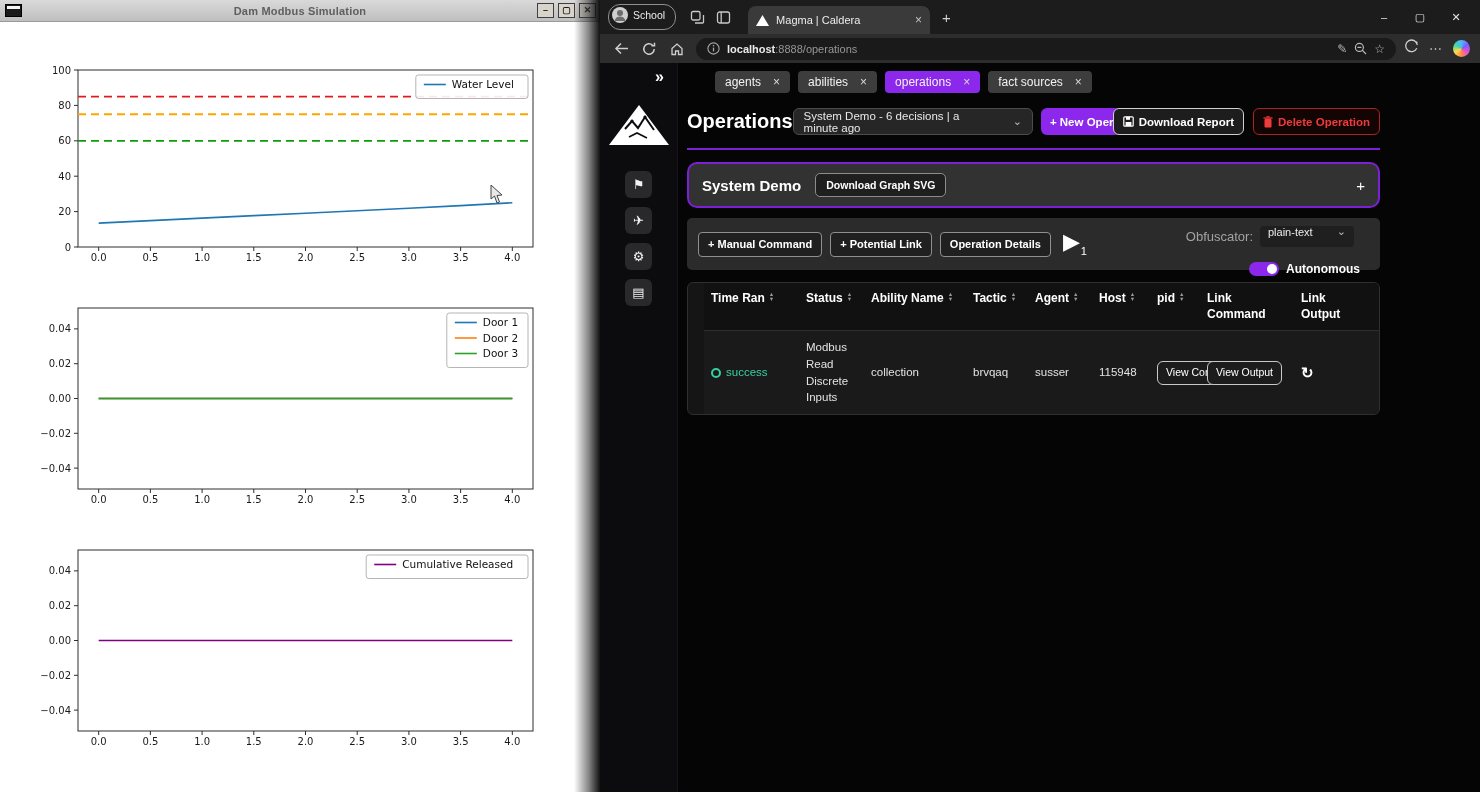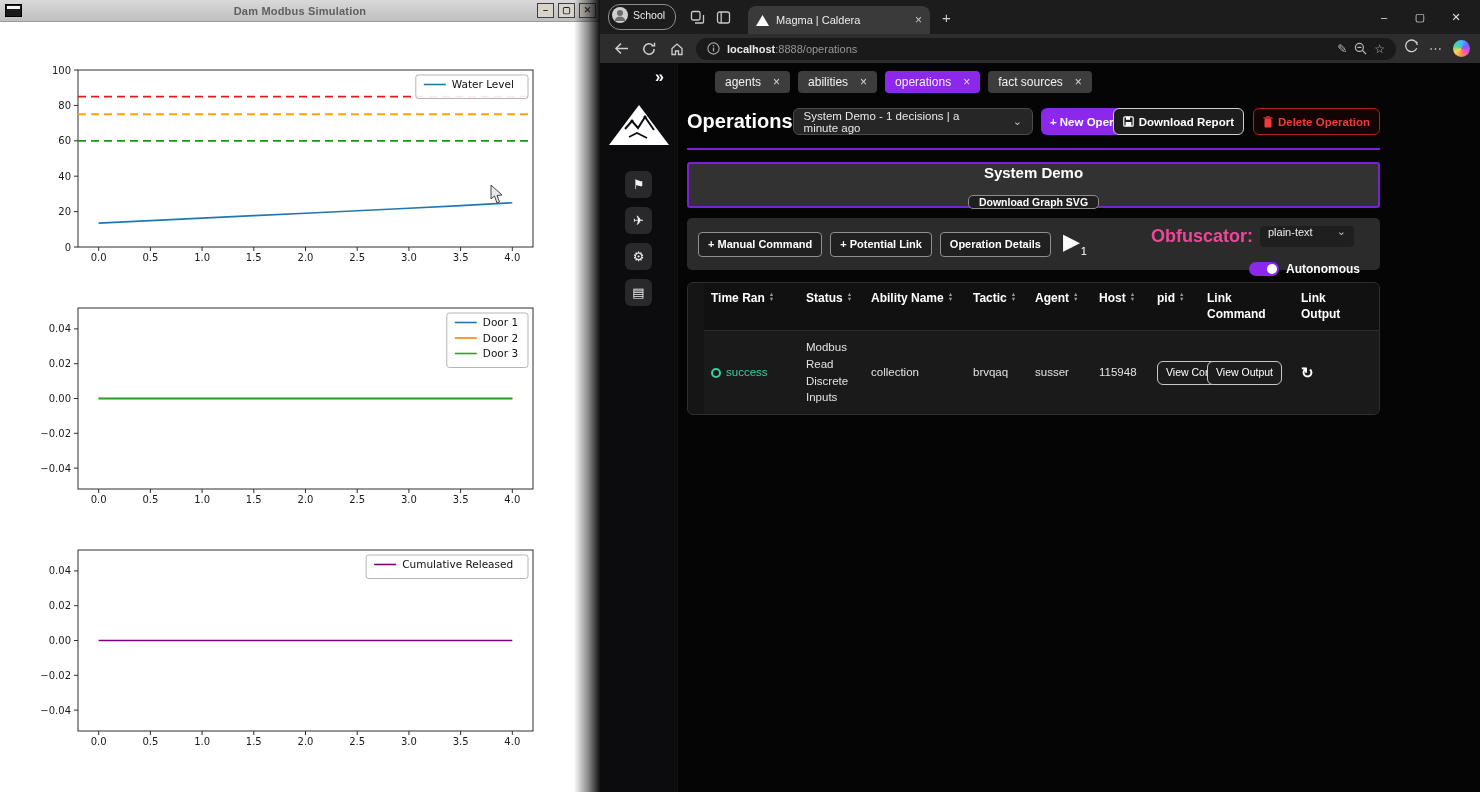--- a/index.html
+++ b/index.html
@@ -64,37 +64,37 @@
   .page-header { display:flex; align-items:center; margin-top:15px; }
   .page-title { font-size:20px; font-weight:bold; color:#fff; }
   .hdr-right { margin-left:auto; display:flex; align-items:center; }
   .op-select { background:#262626; border:1px solid #4c4c4c; border-radius:6px; height:27px; display:flex; align-items:center; gap:22px; padding:0 10px; font-size:11.5px; color:#e8e8e8; }
   .chev { color:#bdbdbd; font-size:11px; line-height:1; }
   .btn { height:27px; display:flex; align-items:center; gap:5px; border-radius:6px; font-size:11.5px; font-weight:bold; color:#fff; padding:0 9px; white-space:nowrap; }
   .btn-new { background:#8c28eb; margin-left:8px; width:88px; overflow:hidden; }
   .btn-report { background:#1d1d1d; border:1px solid #cfcfcf; margin-left:-8px; position:relative; z-index:2; }
   .btn-delete { background:#140505; border:1px solid #a82323; color:#f03b3b; margin-left:9px; }
   .divider { border-top:2px solid #7d1fd6; margin-top:13px; }
-  .demo-card { margin-top:12px; height:46px; background:#323232; border:2px solid #7d1fd6; border-radius:3px; display:flex; align-items:center; gap:14px; padding:0 20px;flex-direction:column; }
+  .demo-card { margin-top:12px; height:46px; background:#323232; border:2px solid #7d1fd6; border-radius:10px; display:flex; align-items:center; gap:14px; padding:0 13px; }
   .demo-title { font-size:15px; font-weight:bold; color:#fff; }
   .btn-graph { height:24px; background:#1f1f1f; border:1px solid #8c8c8c; border-radius:5px; font-size:10.5px; font-weight:bold; color:#fff; display:flex; align-items:center; padding:0 10px; }
   .demo-plus { margin-left:auto; color:#fff; font-size:15px; }
   .control-card { margin-top:10px; height:52px; background:#2b2b2b; border-radius:5px; position:relative; display:flex; align-items:center; gap:8px; padding:0 11px; }
   .cbtn { height:25px; background:#202020; border:1px solid #8f8f8f; border-radius:4px; font-size:11px; font-weight:bold; color:#fff; display:flex; align-items:center; gap:4px; padding:0 9px; white-space:nowrap; }
   .run-cluster { position:relative; width:112px; height:100%; }
   .running-label { position:absolute; left:28px; top:4px; font-size:12px; color:#35d0a0; }
   .running-blob { position:absolute; left:2px; top:20px; }
   .filters-btn { position:absolute; left:14px; top:16px; }
   .mini-dots { position:absolute; left:32px; top:43px; display:flex; gap:5px; }
   .mini-dots i { width:4px; height:4px; border-radius:50%; background:#e8e8e8; }
   .play-btn { display:flex; align-items:flex-start; margin-left:4px; }
   .play-glyph { color:#fff; font-size:22px; line-height:22px; }
   .play-count { color:#fff; font-size:11px; margin:14px 0 0 1px; }
   .obf-row { position:absolute; right:26px; top:8px; display:flex; align-items:center; gap:7px; }
-  .obf-label { font-size:18px; font-weight:bold; color:#ec4899; }
+  .obf-label { font-size:13px; font-weight:normal; color:#a3a3a3; }
   .obf-select { width:94px; height:21px; background:#1f1f1f; border-radius:4px; display:flex; align-items:flex-start; justify-content:space-between; padding:0 8px; font-size:11px; color:#ececec; }
   .auto-row { position:absolute; right:20px; top:44px; display:flex; align-items:flex-end; gap:7px; }
   .toggle { position:relative; width:30px; height:14px; background:#8c28eb; border-radius:7px; }
   .toggle .knob { position:absolute; right:2px; top:2px; width:10px; height:10px; border-radius:50%; background:#fff; }
   .auto-label { font-size:12px; font-weight:bold; color:#fff; }
 
   .ops-table { margin-top:12px; border:1px solid #2f2f2f; border-radius:6px; overflow:hidden; background:#151515; }
   .tgrid { display:grid; grid-template-columns:95px 65px 102px 62px 64px 58px 50px 94px 78px 1fr;margin-left:16px; }
   .thead { background:#111; border-bottom:1px solid #2d2d2d; }
   .th { padding:8px 5px 8px 7px; font-size:12px; font-weight:bold; color:#fff; display:flex; align-items:flex-start; gap:4px; line-height:1.3; }
@@ -372,21 +372,21 @@
             <span>fact sources</span>
             <span class="chip-close">×</span>
           </div>
         </div>
 
         <div class="content">
           <div class="page-header">
             <span class="page-title">Operations</span>
             <div class="hdr-right">
               <div class="op-select">
-                <span>System Demo - 1 decisions | a minute ago</span>
+                <span>System Demo - 6 decisions | a minute ago</span>
                 <span class="chev">⌄</span>
               </div>
               <div class="btn btn-new">+ New Operation</div>
               <div class="btn btn-report">
                 <svg width="11" height="11" viewBox="0 0 11 11">
                     <rect x="0.8" y="0.8" width="9.4" height="9.4" rx="1" fill="none" stroke="#fff" stroke-width="1.2"></rect>
                     <rect x="3" y="0.8" width="4" height="3" fill="#fff"></rect>
                     <rect x="2.6" y="6" width="5.8" height="4" fill="#fff"></rect>
                   </svg>
                 <span>Download Report</span>

